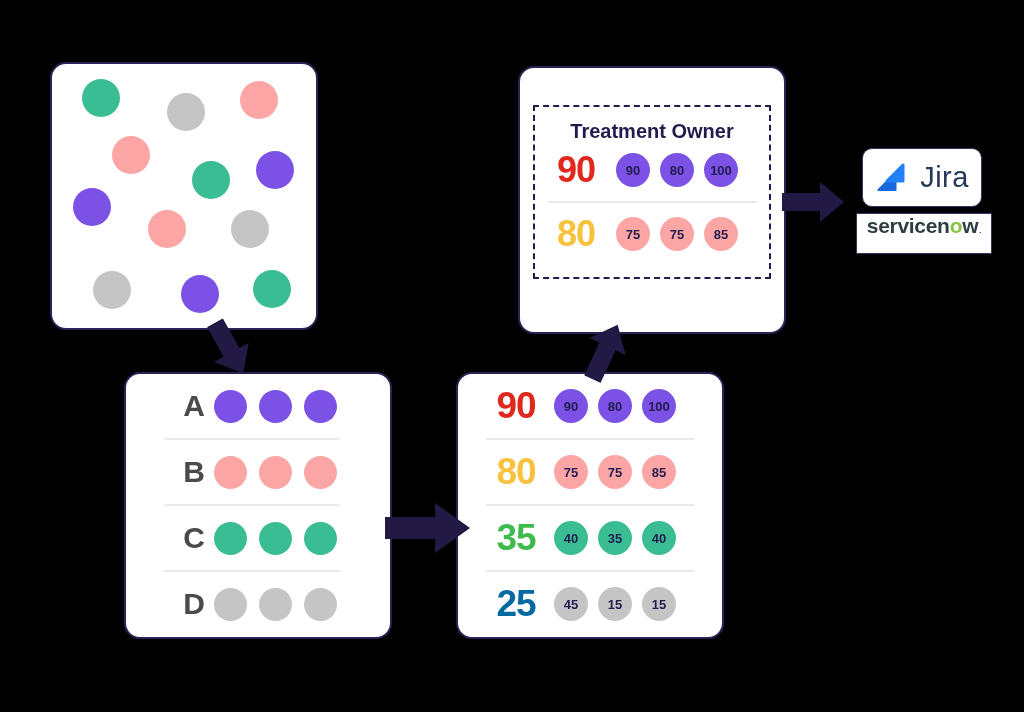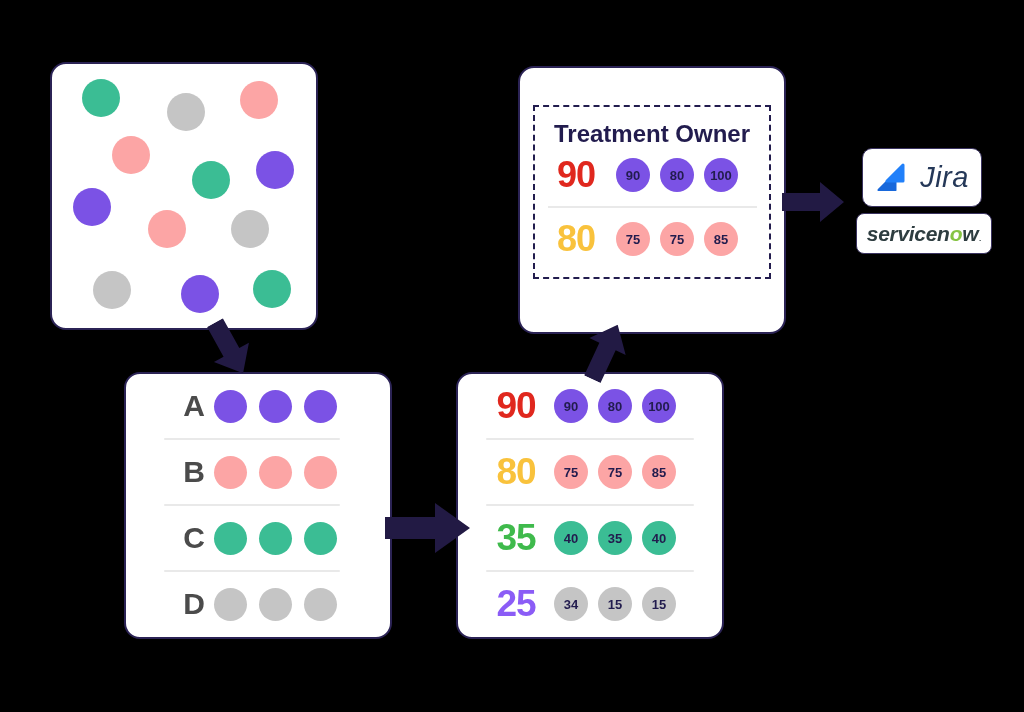--- a/index.html
+++ b/index.html
@@ -9,53 +9,53 @@
   #scatter{left:50px;top:62px;width:268px;height:268px;}
   #grouped{left:124px;top:372px;width:268px;height:267px;}
   #scored{left:456px;top:372px;width:268px;height:267px;}
   #treatment{left:518px;top:66px;width:268px;height:268px;}
 
   
   .c-purple{background:#7B52E5;} .c-yellow{background:#fca5a5;}
   .c-green{background:#3BBD94;}  .c-gray{background:#C5C5C5;}
   
   .s-red{color:#E0281E;} .s-yellow{color:#F9C23C;}
-  .s-green{color:#3FBA4C;} .s-darkgreen{color:#8b5cf6;}
+  .s-green{color:#3FBA4C;} .s-darkgreen{color:#0369a1;}
 
   .sdot{position:absolute;width:38px;height:38px;border-radius:50%;}
 
   .g-row{display:flex;align-items:center;height:64px;padding-left:50px;}
   .g-label{width:36px;font-size:30px;font-weight:600;color:#4b4b4b;text-align:center;}
   .dots{display:flex;gap:12px;margin-left:2px;}
   .bdot{width:33px;height:33px;border-radius:50%;}
   .g-div{height:2px;background:#e9e9e9;margin:0 50px 0 38px;border-radius:1px;}
 
   .s-row{display:flex;align-items:center;height:64px;padding-left:28px;}
   .score{width:60px;font-size:37px;font-weight:bold;text-align:center;letter-spacing:-1px;}
   .s-row .dots{gap:10px;margin-left:8px;}
   .ndot{width:34px;height:34px;border-radius:50%;display:flex;align-items:center;justify-content:center;
         font-size:13px;font-weight:bold;color:#221c4e;flex:0 0 auto;}
   .s-div{height:2px;background:#e9e9e9;margin:0 28px;border-radius:1px;}
 
   .dashed{position:absolute;left:13px;top:37px;width:238px;height:174px;
           border:2px dashed #221c4e;box-sizing:border-box;}
-  .t-title{text-align:center;margin-top:13px;font-size:24px;font-weight:bold;color:#221c4e;}
+  .t-title{text-align:center;margin-top:13px;font-size:20px;font-weight:bold;color:#221c4e;}
   .t-row{display:flex;align-items:center;height:50px;padding-left:12px;margin-top:2px;}
   .t-row .score{width:58px;font-size:36px;}
   .t-row .dots{gap:10px;margin-left:11px;}
   .t-div{height:2px;background:#e9e9e9;margin:6px 12px 6px 13px;}
 
   .arrow{position:absolute;}
   .arrow svg{display:block;}
 
   .jira-box{position:absolute;left:862px;top:148px;width:118px;height:57px;background:#fff;
-            border:1px solid #3a3360;border-radius:10px;display:flex;align-items:center;justify-content:center;gap:15px;font-style:italic;}
+            border:1px solid #3a3360;border-radius:10px;display:flex;align-items:center;justify-content:center;gap:15px;}
   .jira-text{font-size:29px;color:#253858;font-weight:500;letter-spacing:0.5px;}
   .snow-box{position:absolute;left:856px;top:213px;width:134px;height:39px;background:#fff;
-            border:1px solid #3a3360;border-radius:8px;display:flex;align-items:center;justify-content:center;font-style:italic;}
+            border:1px solid #3a3360;border-radius:0;display:flex;justify-content:center;}
   .snow-text{font-size:21px;font-weight:bold;color:#2e3d40;letter-spacing:-0.3px;display:flex;align-items:baseline;}
   .snow-o{color:#86c443;}
   .snow-mark{font-size:8px;margin-left:1px;}
 </style>
 </head>
 <body>
 
 <div class="canvas">
 
   <div class="card" id="scatter">
@@ -135,21 +135,21 @@
         <div class="dots">
           <div class="ndot c-green">40</div>
           <div class="ndot c-green">35</div>
           <div class="ndot c-green">40</div>
         </div>
       </div>
       <div class="s-div"></div>
       <div class="s-row">
         <span class="score s-darkgreen">25</span>
         <div class="dots">
-          <div class="ndot c-gray">34</div>
+          <div class="ndot c-gray">45</div>
           <div class="ndot c-gray">15</div>
           <div class="ndot c-gray">15</div>
         </div>
       </div>
     </div>
 
   <div class="card" id="treatment">
     <div class="dashed">
       <div class="t-title">Treatment Owner</div>
       <div id="treatRows">

